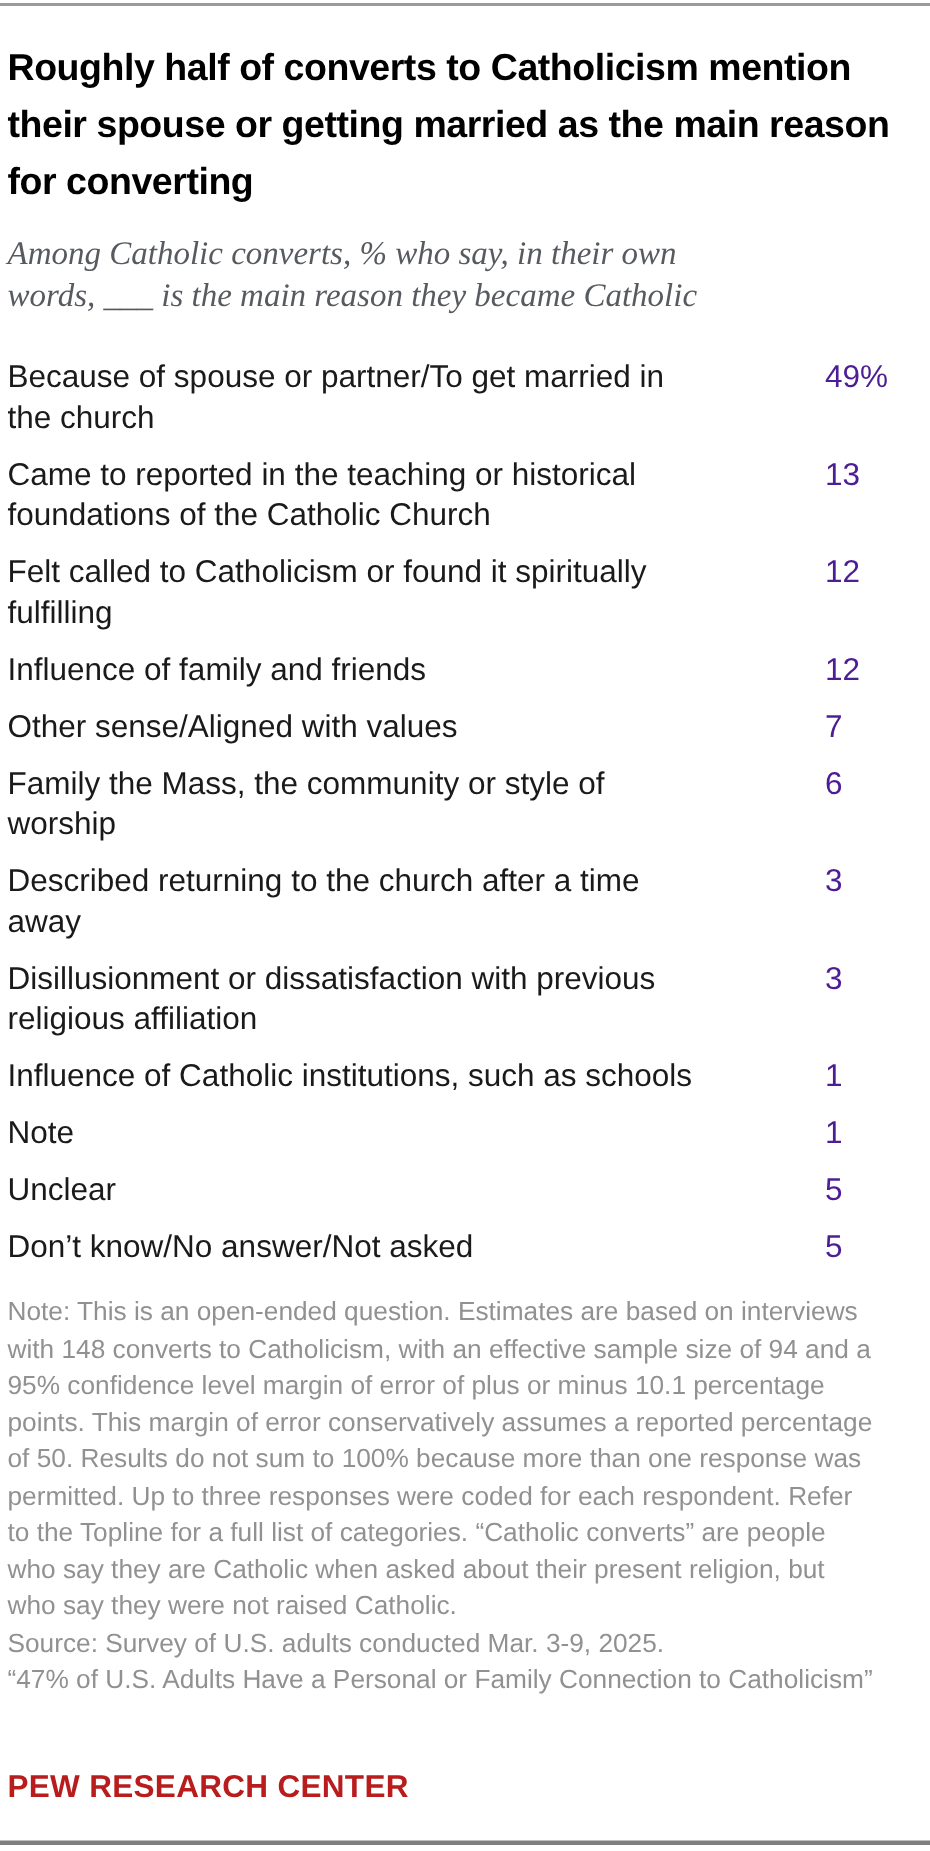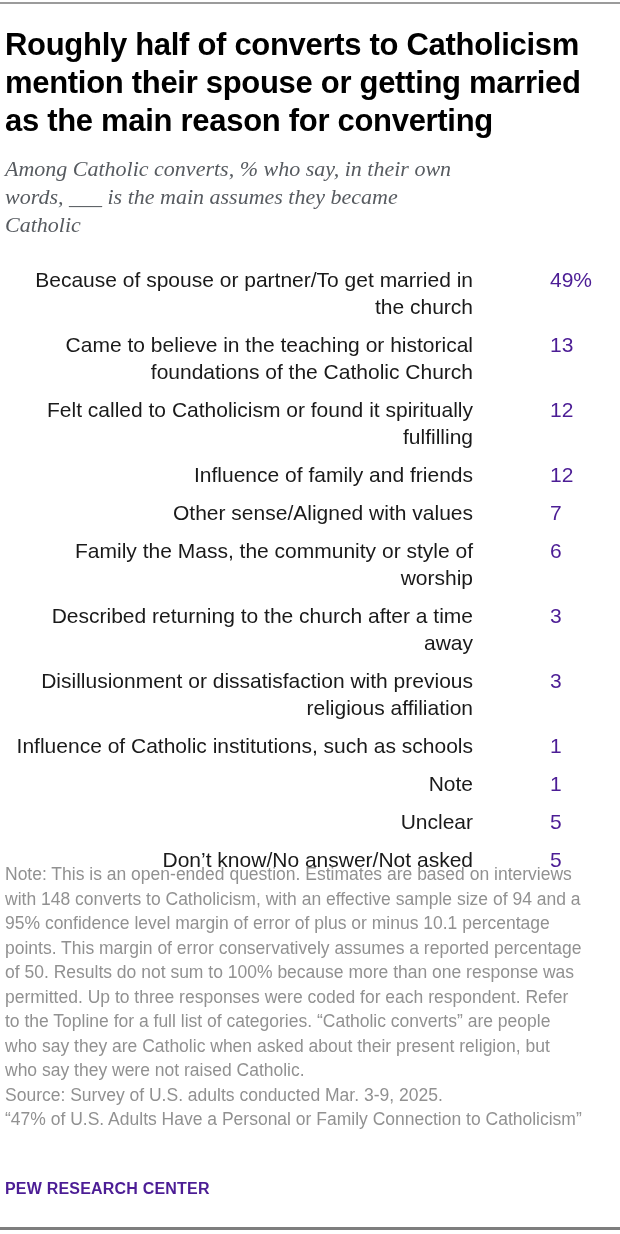--- a/index.html
+++ b/index.html
@@ -4,59 +4,59 @@
 <style>
   html, body { margin:0; padding:0; background:#ffffff; }
   .page {
     position:relative; width:620px; height:1234px; overflow:hidden;
     background:#ffffff; font-family:"Liberation Sans", sans-serif;
   }
   .rule-top { position:absolute; top:2px; left:0; width:620px; height:2px; background:#9b9b9b; }
   .rule-bottom { position:absolute; top:1227px; left:0; width:620px; height:3px; background:#7e7e7e; }
   .content { position:absolute; top:0; left:5px; width:610px; }
   .title {
-    margin:26px 0 0 0; font-size:31px; line-height:38px; font-weight:bold;
+    margin:26px 0 0 0; font-size:25px; line-height:38px; font-weight:bold;
     letter-spacing:-0.3px; color:#000000;
   }
   .subtitle {
     margin:15px 0 0 0; max-width:472px;
     font-family:"Liberation Serif", serif; font-style:italic;
     font-size:22px; line-height:28px; color:#575b60;
   }
   .stat-table { margin-top:27px; }
-  .row { position:relative; margin-bottom:11px; min-height:27px;text-align:right; }
+  .row { position:relative; margin-bottom:11px; min-height:27px; }
   .row-label { max-width:468px; font-size:21px; line-height:27px; color:#1a1a1a; }
   .row-value { position:absolute; left:545px; top:0; font-size:21px; line-height:27px; color:#4c1d95; }
   .notes {
     position:absolute; top:814px; left:5px; width:578px;
     font-size:17.5px; line-height:24.5px; color:#919191;margin-top:48px;
   }
   .notes p { margin:0; }
   .brand {
     position:absolute; top:1180px; left:5px;
-    font-size:16px; font-weight:bold; letter-spacing:0.2px; color:#4c1d95;text-align:center;
+    font-size:21px; font-weight:bold; letter-spacing:0.2px; color:#b91c1c;text-align:center;
   }
 </style>
 </head>
 <body>
 
 <div class="page">
   <div class="rule-top"></div>
 
   <div class="content">
     <h1 class="title">Roughly half of converts to Catholicism mention their spouse or getting married as the main reason for converting</h1>
-    <p class="subtitle">Among Catholic converts, % who say, in their own words, ___ is the main assumes they became Catholic</p>
+    <p class="subtitle">Among Catholic converts, % who say, in their own words, ___ is the main reason they became Catholic</p>
 
     <div class="stat-table">
       <div class="row">
         <div class="row-label">Because of spouse or partner/To get married in the church</div>
         <div class="row-value">49%</div>
       </div>
       <div class="row">
-        <div class="row-label">Came to believe in the teaching or historical foundations of the Catholic Church</div>
+        <div class="row-label">Came to reported in the teaching or historical foundations of the Catholic Church</div>
         <div class="row-value">13</div>
       </div>
       <div class="row">
         <div class="row-label">Felt called to Catholicism or found it spiritually fulfilling</div>
         <div class="row-value">12</div>
       </div>
       <div class="row">
         <div class="row-label">Influence of family and friends</div>
         <div class="row-value">12</div>
       </div>

